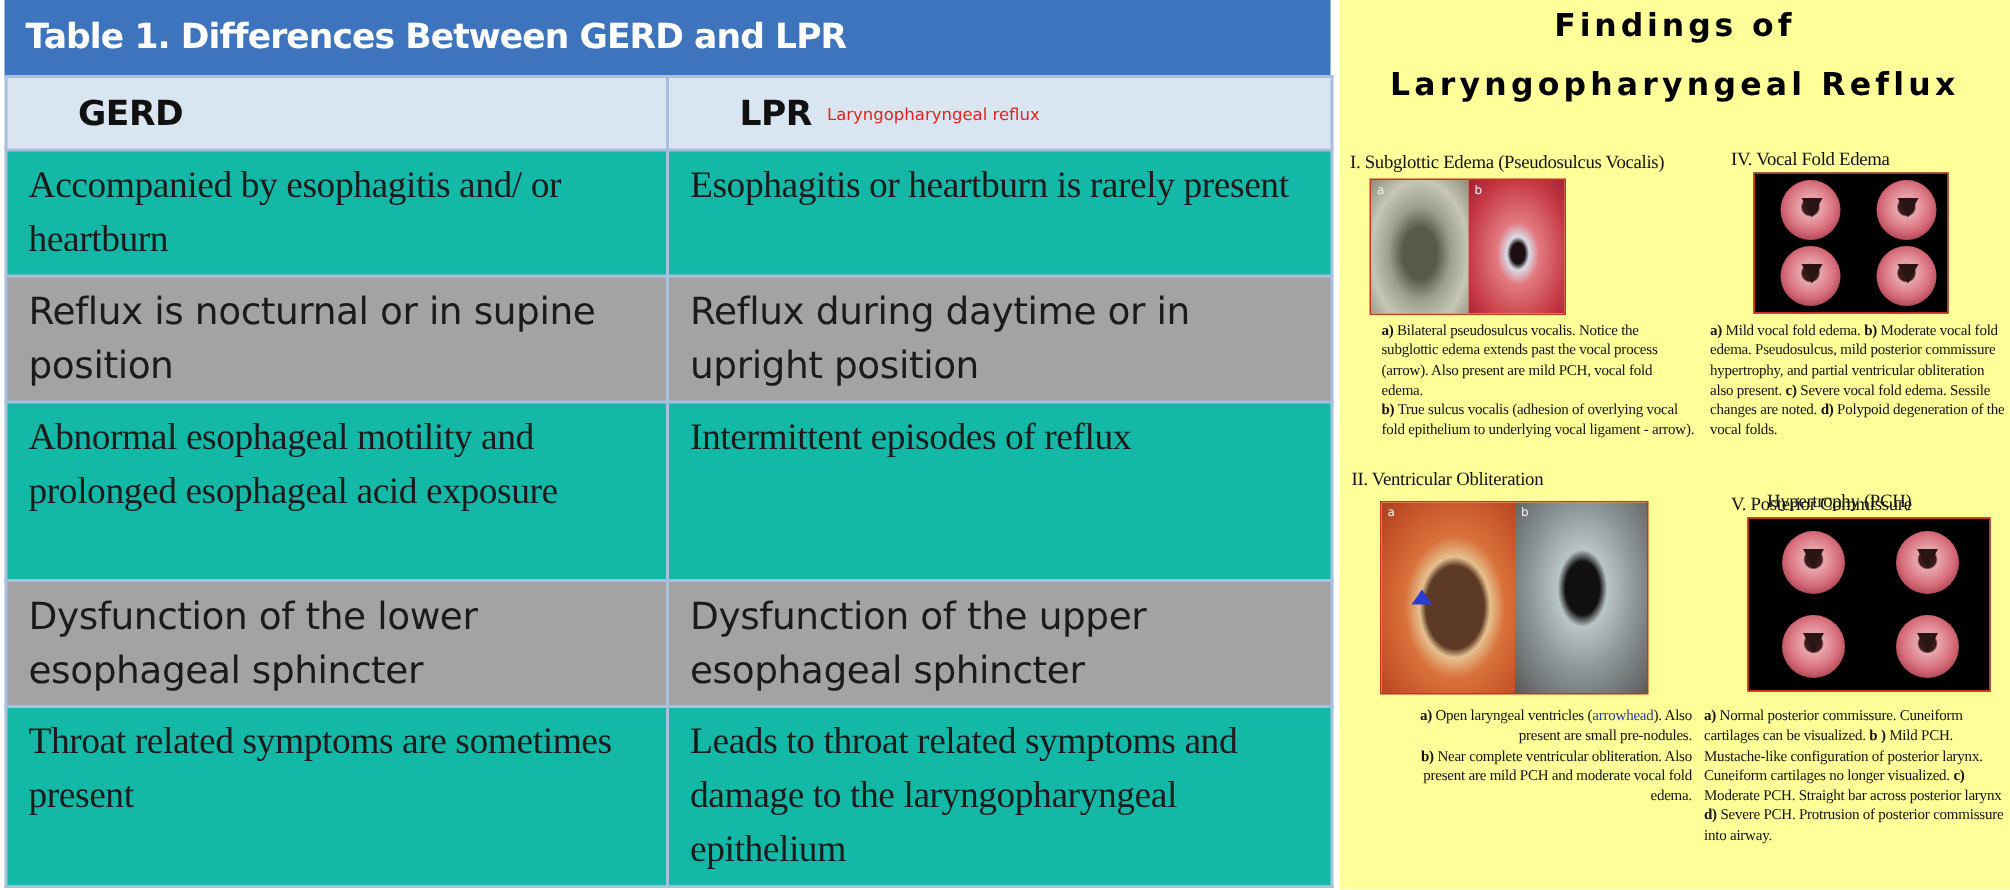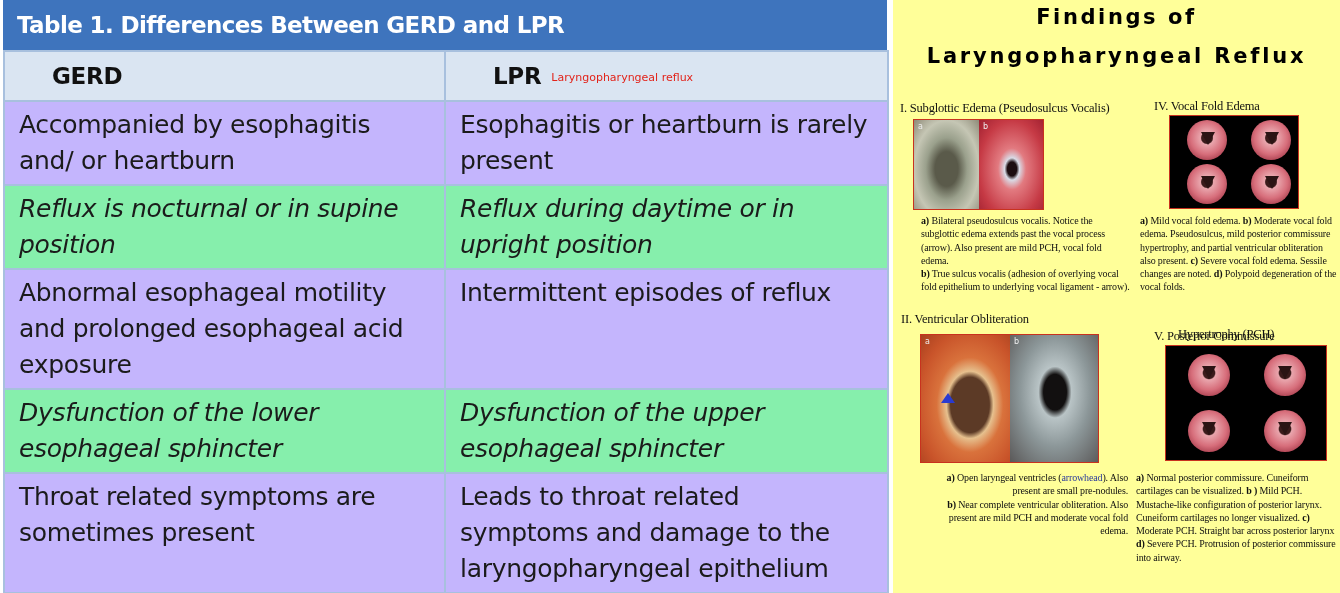--- a/index.html
+++ b/index.html
@@ -29,22 +29,22 @@
     padding: 5px 14px 5px 14px; font-weight: normal; text-align: left;
     letter-spacing: -0.3px;
   }
   table.cmp th {
     background: #dae5f2; height: 36px; font-weight: bold; font-size: 23px;
     line-height: 36px; padding-top: 6px; padding-bottom: 4px; color: #111; padding-left: 47px;
   }
   th.col-gerd { text-align: center; }
   th.col-lpr { text-align: left; padding-left: 195px; margin-left: 16px; }
   .lpr-note { color: #e2231a; font-size: 11px; font-weight: normal; margin-left: 10px; letter-spacing: 0; vertical-align: 3px; }
-  tr.shade td { background: #86efac; font-style: italic; }
-  tr.white td { background: #c4b5fd; }
+  tr.shade td { background: #a3a3a3; }
+  tr.white td { background: #14b8a6; font-family: Liberation Serif, serif; }
   tr.r1 td { height: 72px; }
   tr.r2 td { height: 72px; }
   tr.r3 td { height: 107px; }
   tr.r4 td { height: 72px; }
   tr.r5 td { height: 108px; }
 
   
   #findings-panel {
     position: absolute; left: 893px; top: 0; width: 447px; height: 593px;
     background: #ffff99; font-family: "Liberation Serif", serif; color: #111;

